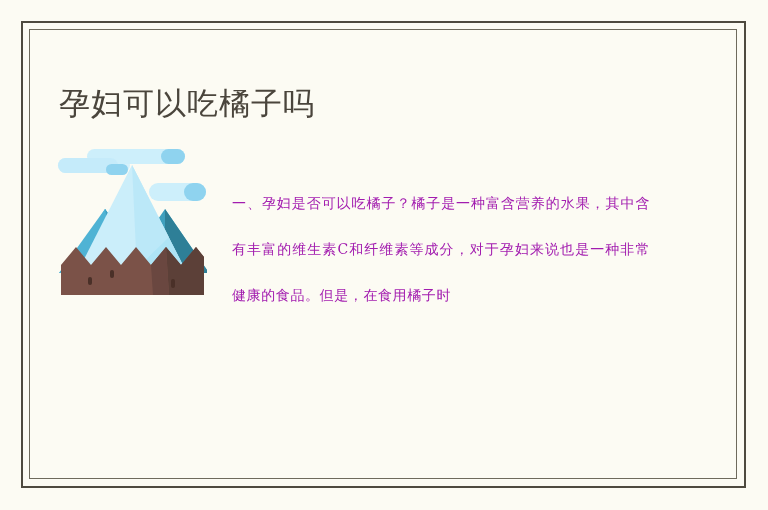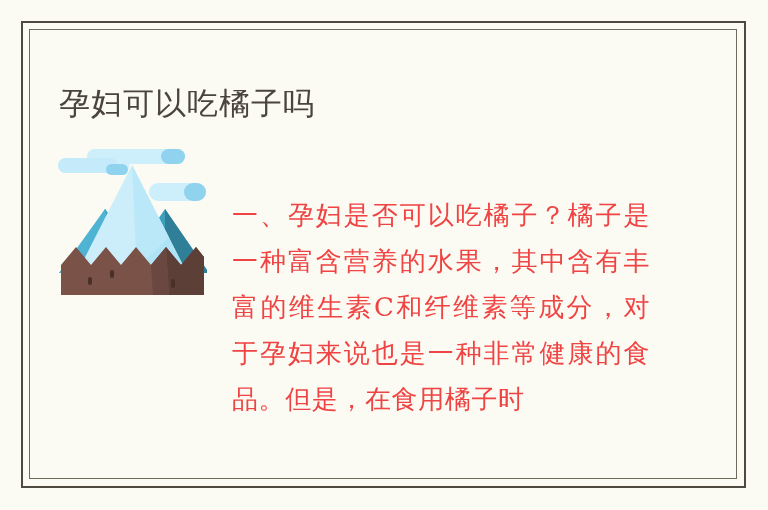--- a/index.html
+++ b/index.html
@@ -68,23 +68,23 @@
   }
   #illustration svg { display: block; width: 150px; height: 148px; }
 
   
   #article-body {
     position: absolute;
     left: 232px;
     top: 166px;
     width: 418px;
     font-family: "DejaVu Serif", "Liberation Serif", serif;
-    font-size: 26px;
+    font-size: 14px;
     line-height: 46px;
-    color: #ef4444;
+    color: #a21caf;
     text-align: justify;
     text-justify: inter-character;
     letter-spacing: 0.6px;
     word-break: break-all;
   }
 </style>
 </head>
 <body>
 
 <div id="card">

